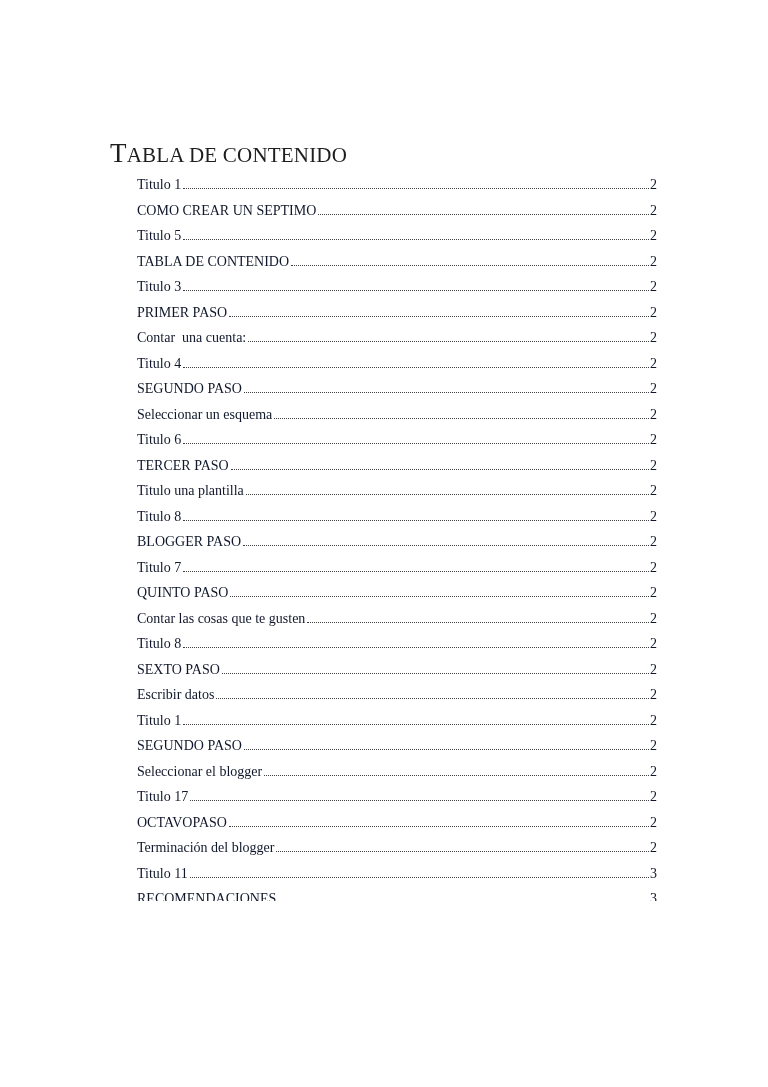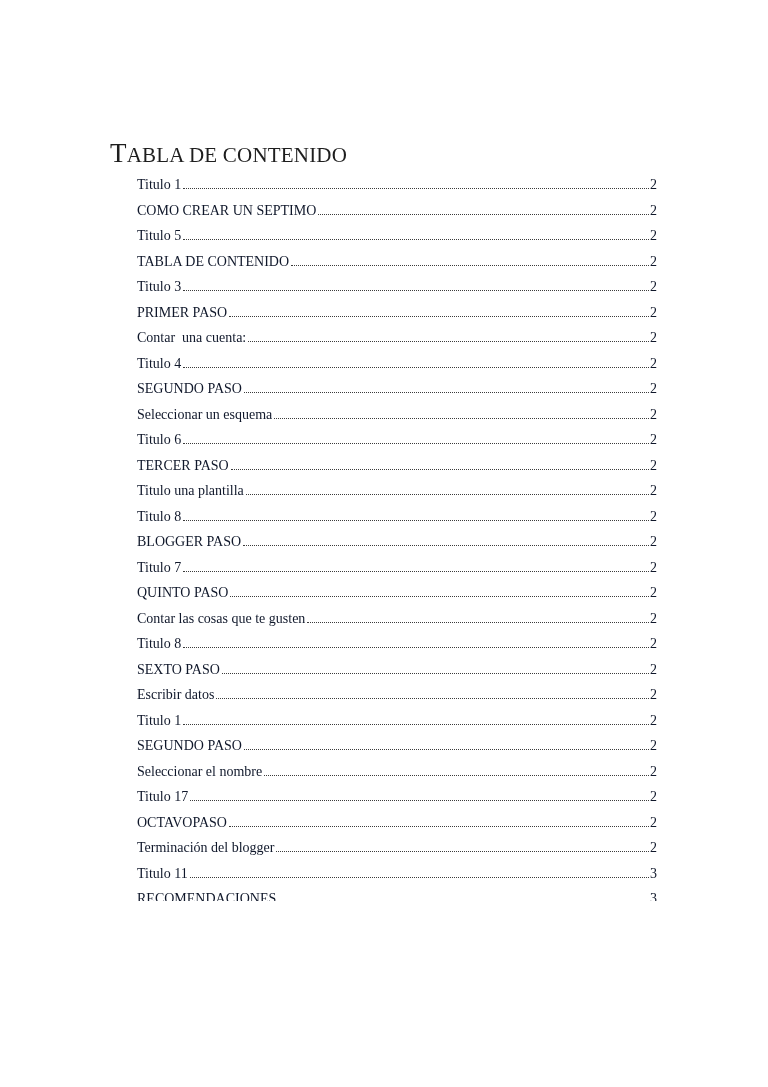--- a/index.html
+++ b/index.html
@@ -200,21 +200,21 @@
     <span class="toc-page">2</span>
   </div>
 
   <div class="toc-row">
     <span class="toc-label">SEGUNDO PASO</span>
     <span class="toc-leader"></span>
     <span class="toc-page">2</span>
   </div>
 
   <div class="toc-row">
-    <span class="toc-label">Seleccionar el nombre</span>
+    <span class="toc-label">Seleccionar el blogger</span>
     <span class="toc-leader"></span>
     <span class="toc-page">2</span>
   </div>
 
   <div class="toc-row">
     <span class="toc-label">Titulo 17</span>
     <span class="toc-leader"></span>
     <span class="toc-page">2</span>
   </div>
 

